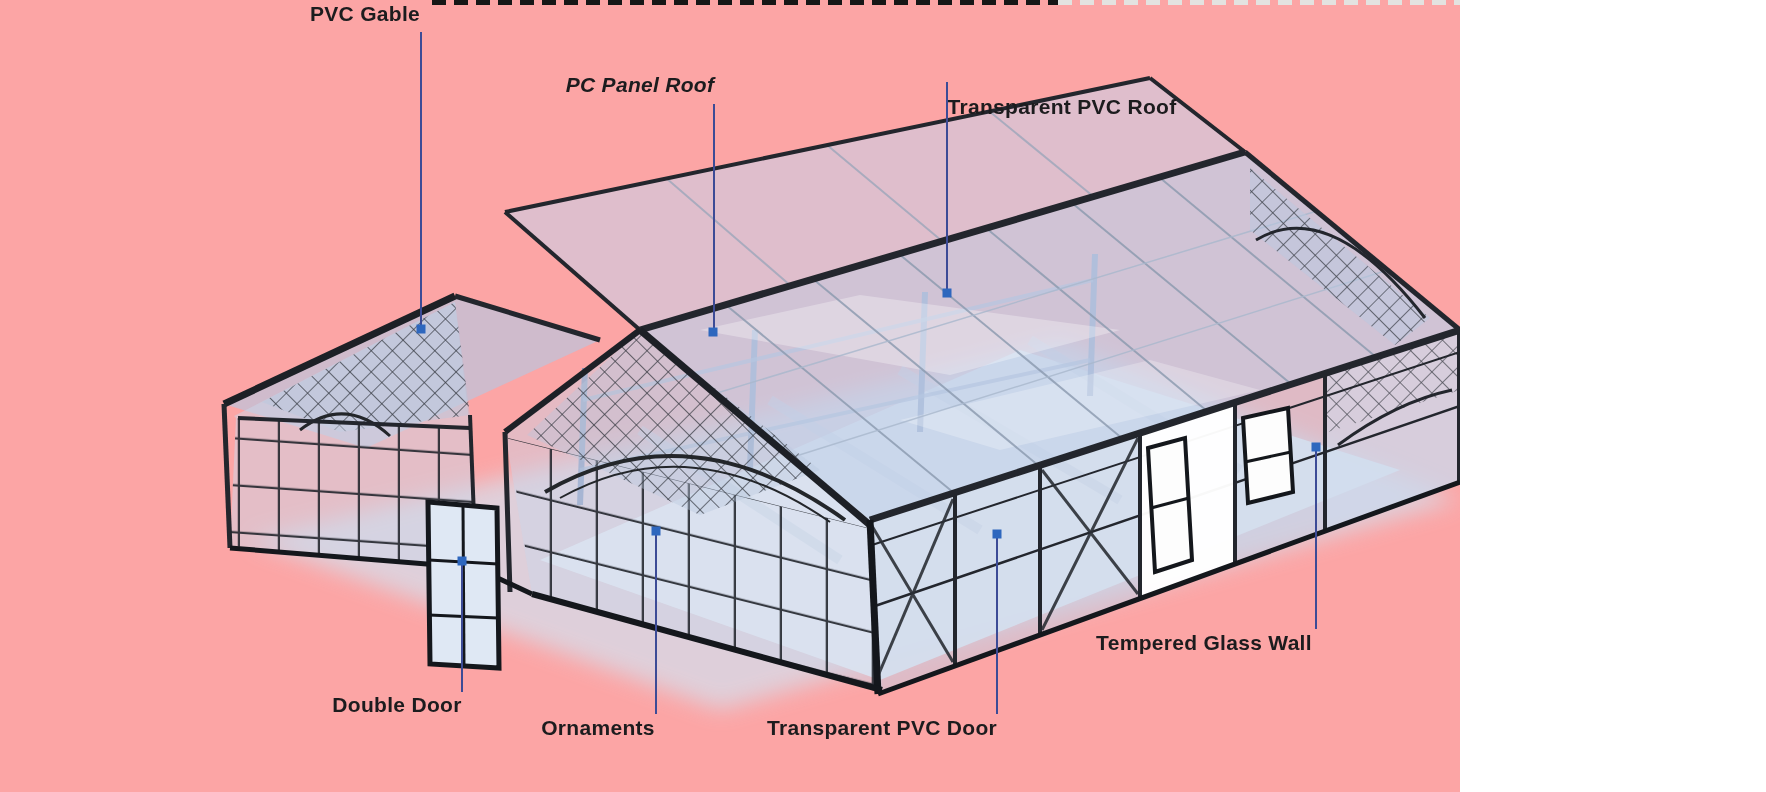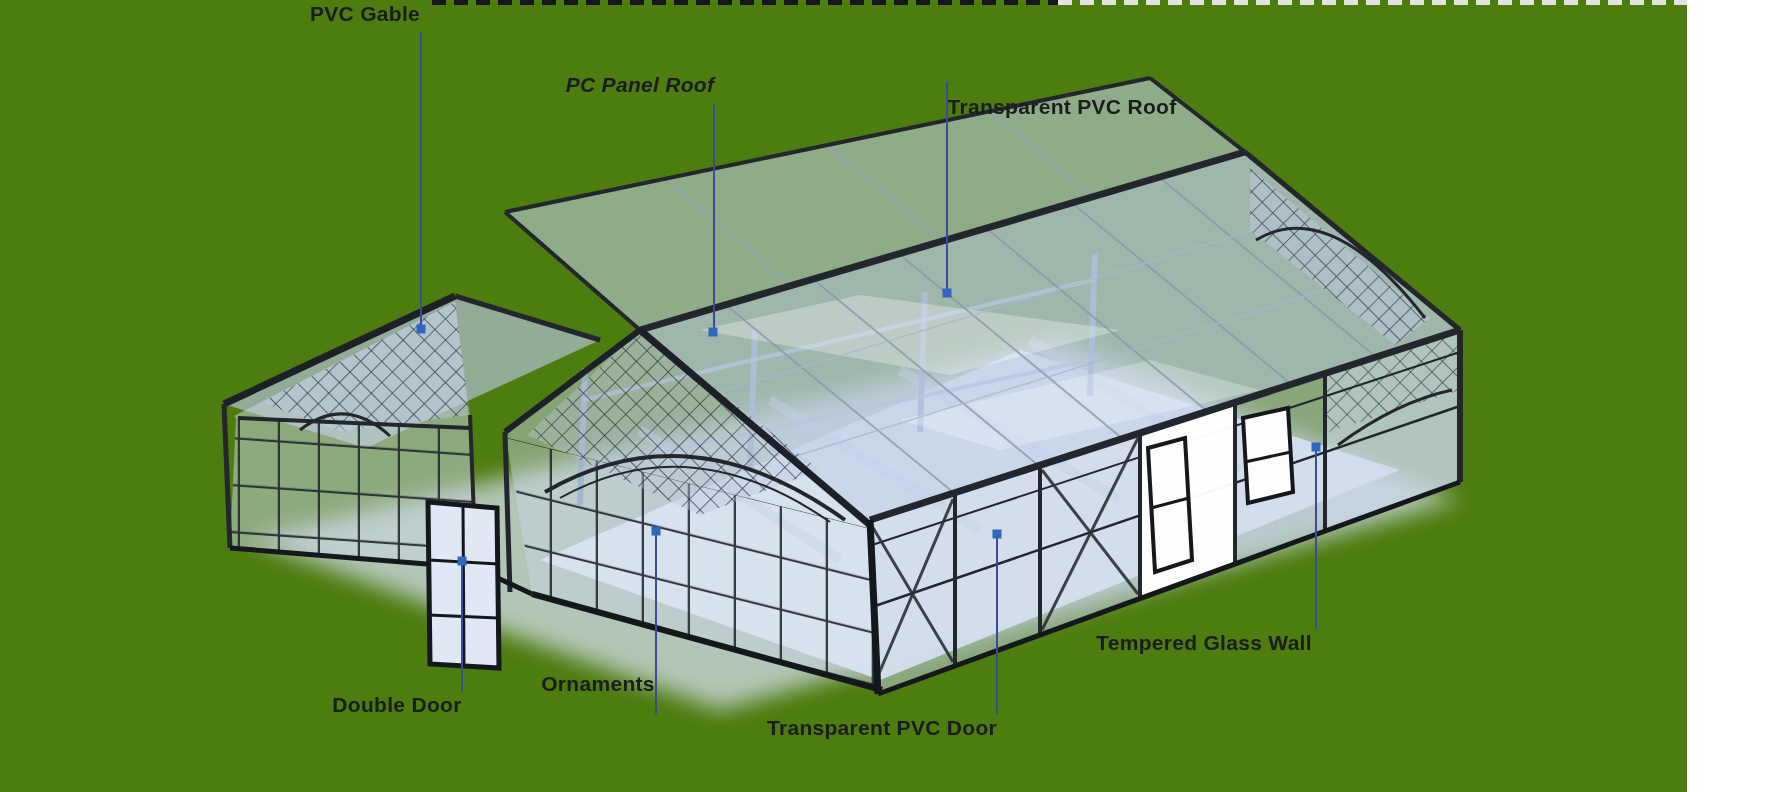--- a/index.html
+++ b/index.html
@@ -1,17 +1,17 @@
 <!DOCTYPE html>
 <html><head>
 <meta charset="utf-8">
 <style>
   html,body{margin:0;padding:0;background:#ffffff;}
   #stage{
-    position:relative;width:1687px;height:792px;overflow:hidden;background:#4d7c0f;
+    position:relative;width:1460px;height:792px;overflow:hidden;background:#fca5a5;
     font-family:"Liberation Sans","DejaVu Sans",sans-serif;
   }
   
   .top-strip{position:absolute;top:0;height:5px;pointer-events:none;}
   #top-strip-dark{
     left:432px;width:626px;
     background:repeating-linear-gradient(90deg,var(--dash) 0 14px,transparent 14px 22px);
   }
   #top-strip-faded{
     left:1058px;width:708px;
@@ -200,21 +200,21 @@
       <div class="marker-square" style="left: 421px; top: 329px;"></div>
       <div class="callout-label" style="left: 640px; top: 73px; font-style: italic;">PC Panel Roof</div>
       <div class="leader-line" style="left: 713px; top: 104px; height: 226px;"></div>
       <div class="marker-square" style="left: 713px; top: 332px;"></div>
       <div class="callout-label" style="left: 1062px; top: 50px; margin-top: 45px;">Transparent PVC Roof</div>
       <div class="leader-line" style="left: 946px; top: 82px; height: 209px;"></div>
       <div class="marker-square" style="left: 947px; top: 293px;"></div>
       <div class="callout-label" style="left: 397px; top: 693px;">Double Door</div>
       <div class="leader-line" style="left: 461px; top: 563px; height: 129px;"></div>
       <div class="marker-square" style="left: 462px; top: 561px;"></div>
-      <div class="callout-label" style="left: 598px; top: 672px;">Ornaments</div>
+      <div class="callout-label" style="left: 598px; top: 716px;">Ornaments</div>
       <div class="leader-line" style="left: 655px; top: 533px; height: 181px;"></div>
       <div class="marker-square" style="left: 656px; top: 531px;"></div>
       <div class="callout-label" style="left: 882px; top: 716px;">Transparent PVC Door</div>
       <div class="leader-line" style="left: 996px; top: 536px; height: 178px;"></div>
       <div class="marker-square" style="left: 997px; top: 534px;"></div>
       <div class="callout-label" style="left: 1204px; top: 631px;">Tempered Glass Wall</div>
       <div class="leader-line" style="left: 1315px; top: 449px; height: 180px;"></div>
       <div class="marker-square" style="left: 1316px; top: 447px;"></div>
     </div>
 </div>

